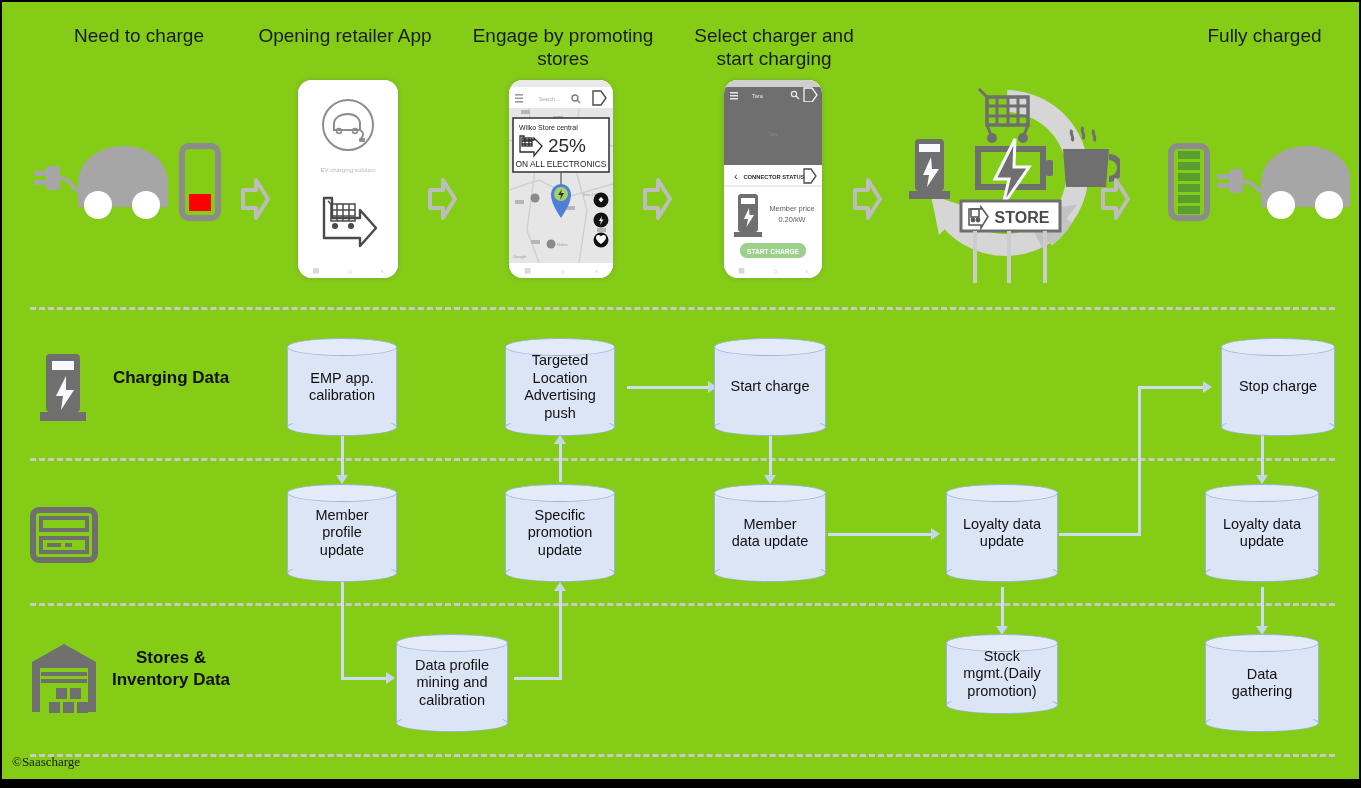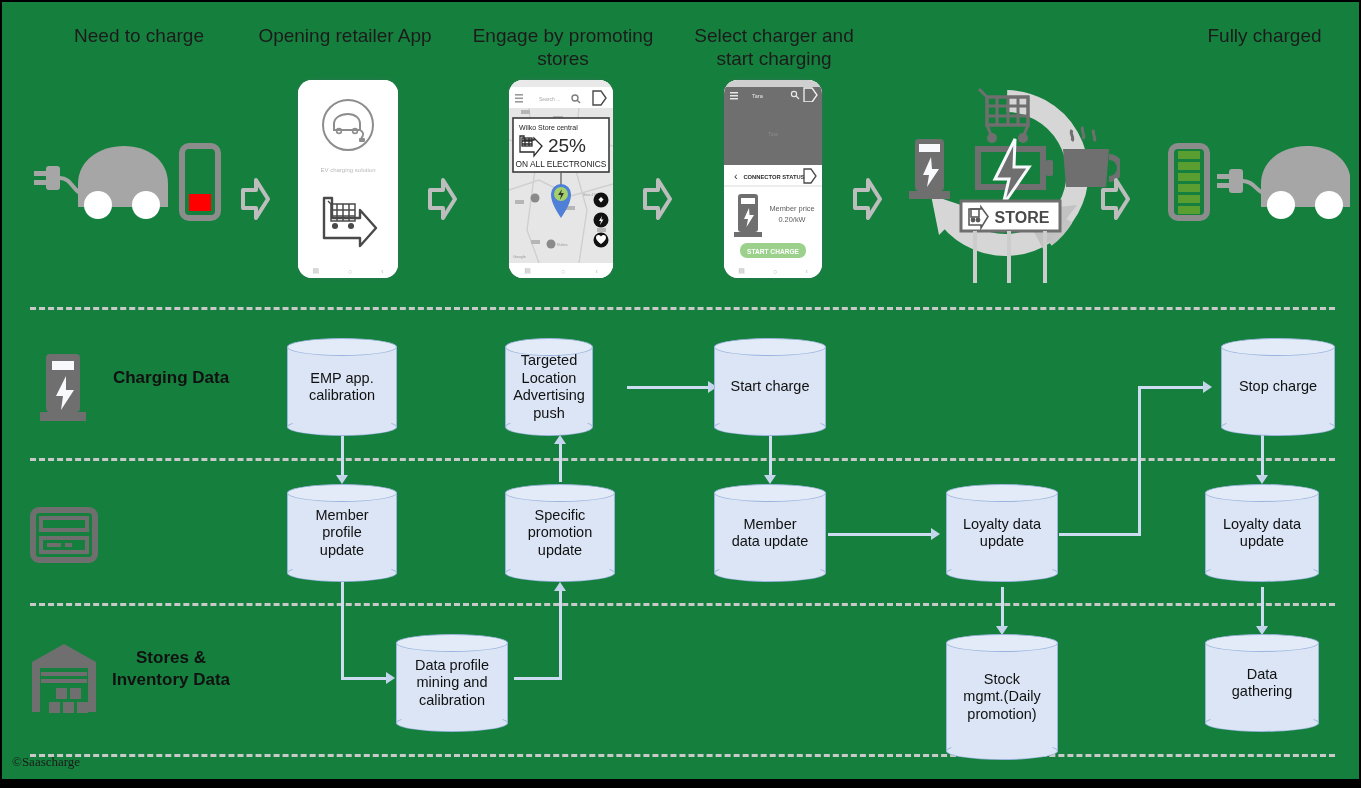--- a/index.html
+++ b/index.html
@@ -6,21 +6,21 @@
   html,body{margin:0;padding:0;}
   body{
     width:1361px;height:788px;
     background:#ffffff;
     font-family:"Liberation Sans", sans-serif;
     overflow:hidden;
   }
   #root{
     position:relative;
     width:1361px;height:788px;
-    background:#15803d;
+    background:#84cc16;
     box-sizing:border-box;
     border-bottom:9px solid #000000;
     border-left:2px solid #000;
     border-right:2px solid #000;
     border-top:2px solid #000;
     overflow:hidden;
   }
   .abs{position:absolute;}
 
   
@@ -498,21 +498,21 @@
   <div class="arrowhead ah-down" style="left:1254px;top:624px;"></div>
 
   <div class="cyl" style="left:285px;top:336px;width:110px;height:98px;">
     <div class="body"></div>
       <div class="bottom"></div>
       <div class="top"></div>
     <div class="txt">EMP app.
 calibration</div>
   </div>
 
-  <div class="cyl" style="left:503px;top:336px;width:88px;height:98px;">
+  <div class="cyl" style="left:503px;top:336px;width:110px;height:98px;">
     <div class="body"></div>
       <div class="bottom"></div>
       <div class="top"></div>
     <div class="txt">Targeted
 Location
 Advertising
 push</div>
   </div>
 
   <div class="cyl" style="left:712px;top:336px;width:112px;height:98px;">
@@ -573,21 +573,21 @@
 
   <div class="cyl" style="left:394px;top:632px;width:112px;height:98px;padding-left:36px;">
     <div class="body"></div>
       <div class="bottom"></div>
       <div class="top"></div>
     <div class="txt">Data profile
 mining and
 calibration</div>
   </div>
 
-  <div class="cyl" style="left:944px;top:632px;width:112px;height:126px;">
+  <div class="cyl" style="left:944px;top:632px;width:112px;height:80px;">
     <div class="body"></div>
       <div class="bottom"></div>
       <div class="top"></div>
     <div class="txt">Stock
 mgmt.(Daily
 promotion)</div>
   </div>
 
   <div class="cyl" style="left:1203px;top:632px;width:114px;height:98px;">
     <div class="body"></div>

